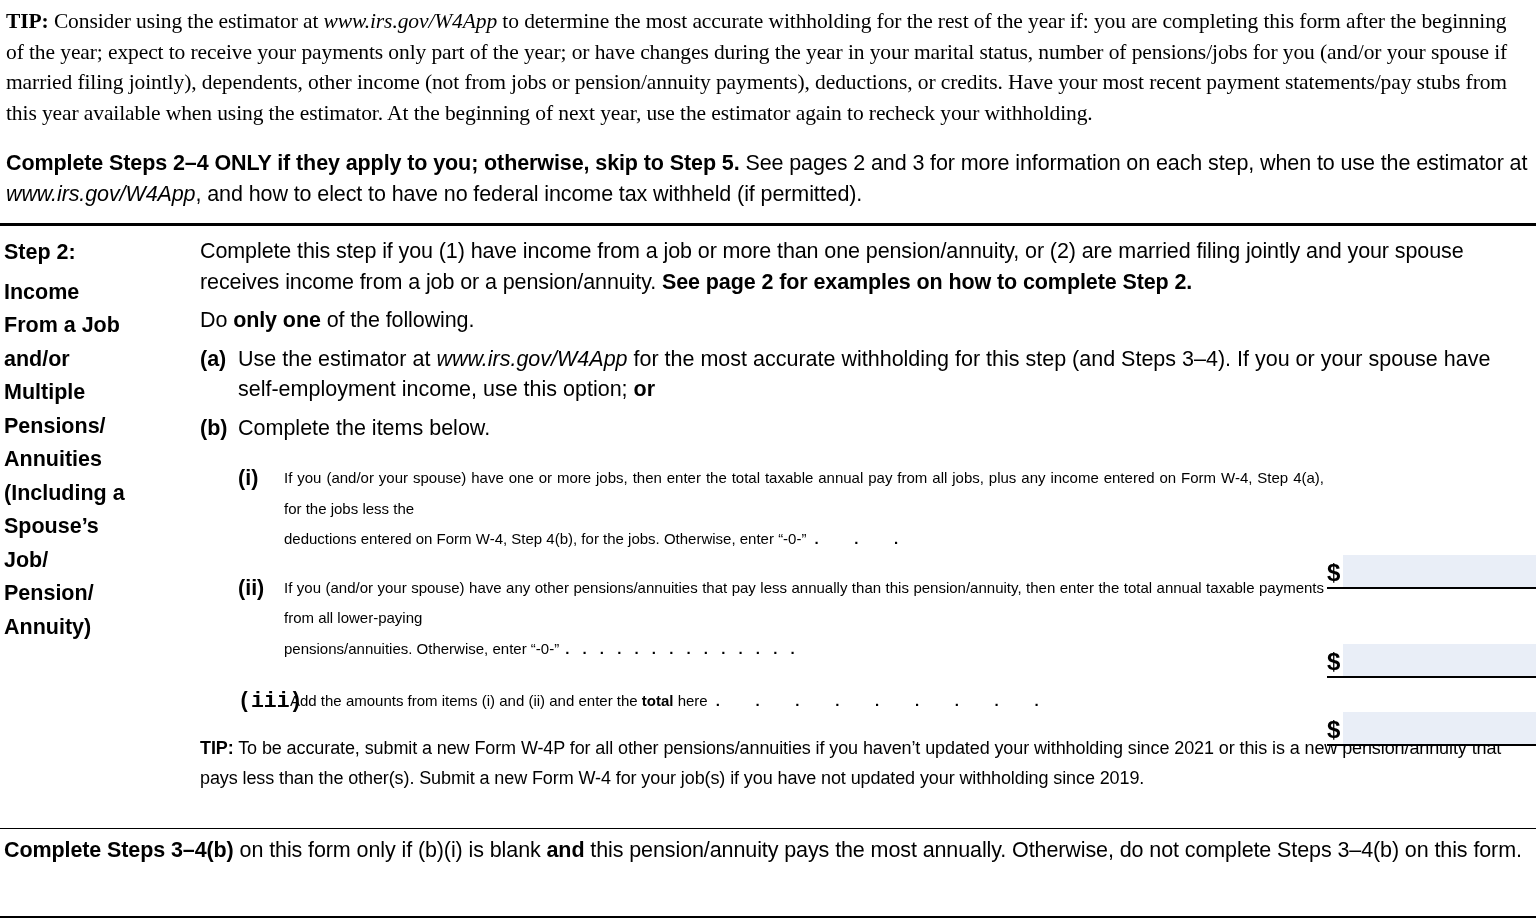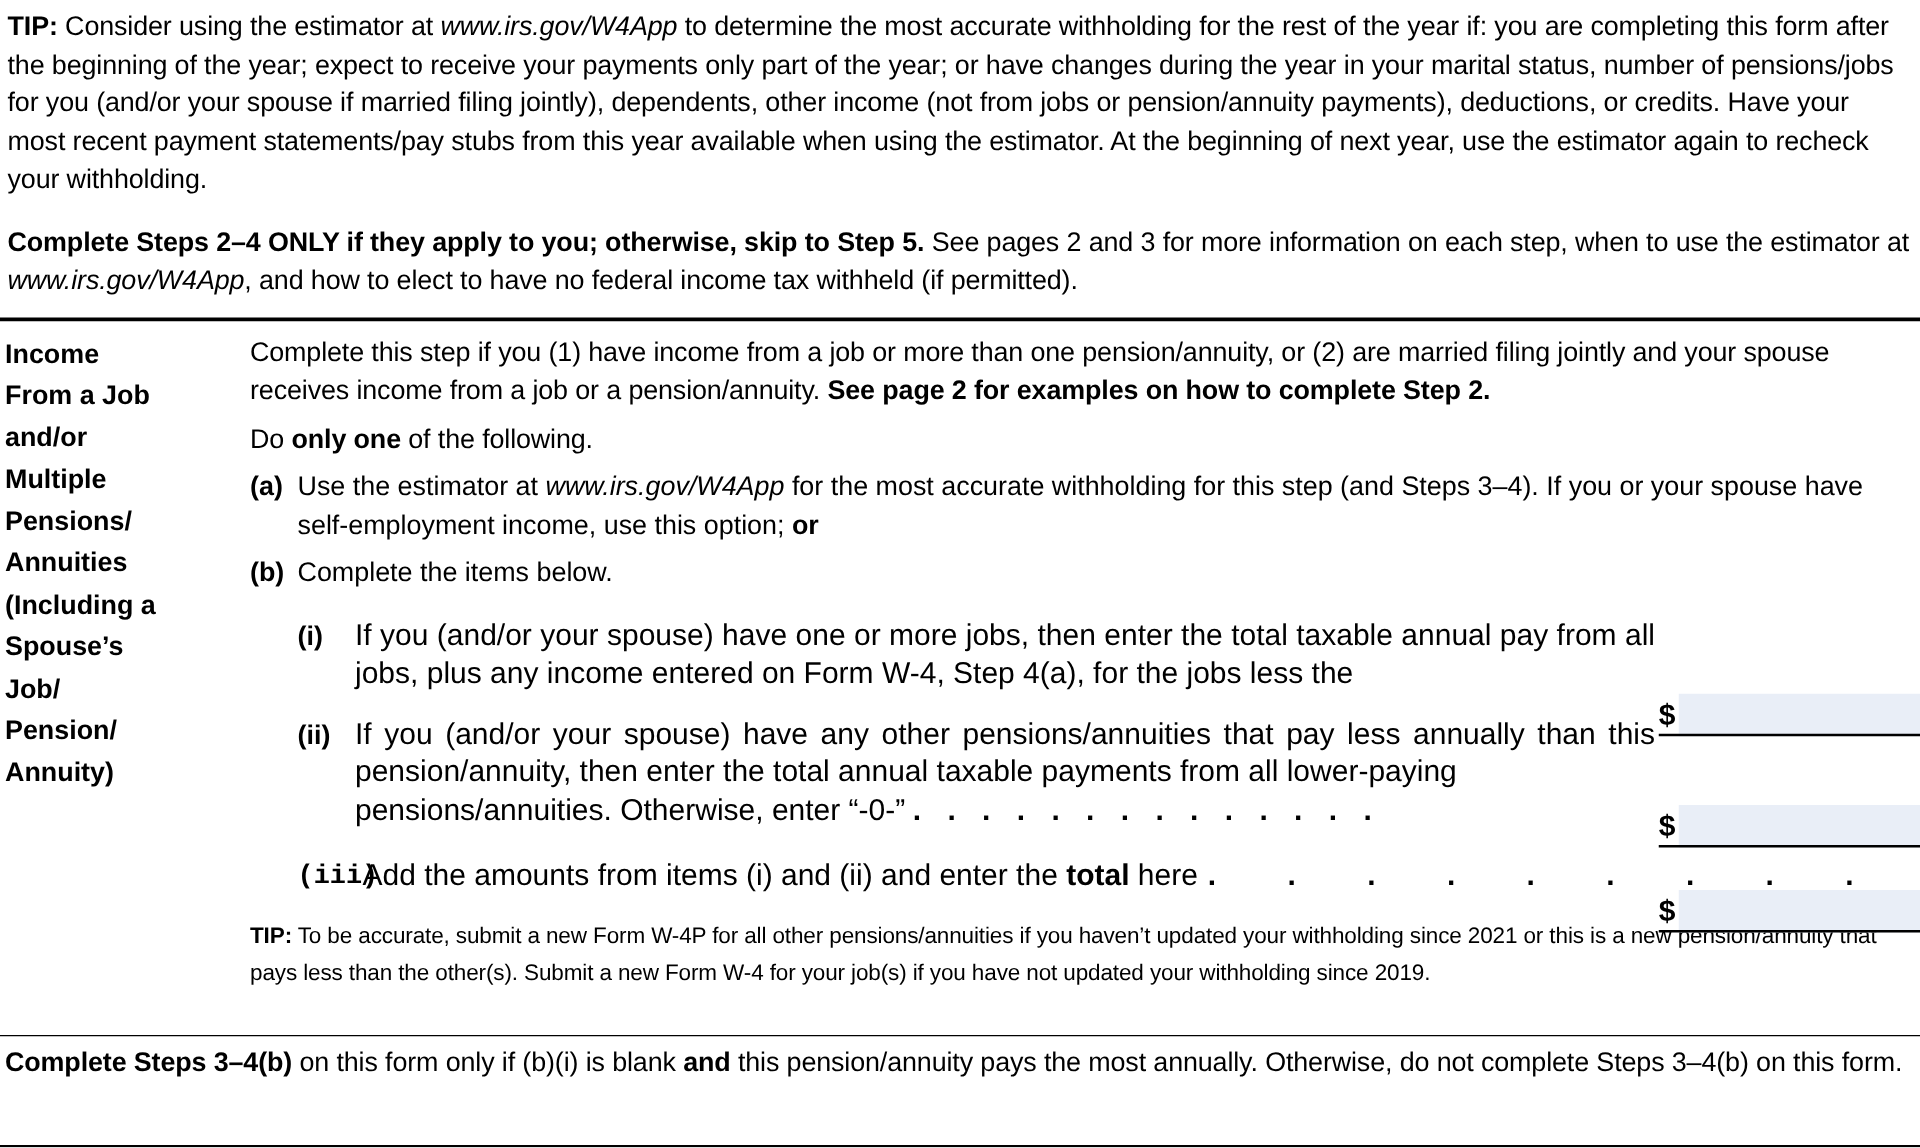--- a/index.html
+++ b/index.html
@@ -30,20 +30,21 @@
   b, .b { font-weight: bold; }
   i, .i { font-style: italic; }
 
   
   .intro-block {
     padding: 6px 8px 0 6px;
   }
   .tip-para {
     margin: 0;
     text-align: left;
+    font-family: Liberation Serif, serif;
   }
   .complete-para {
     margin: 20px 0 0 0;
   }
 
   
   .rule-thick {
     border-top: 3px solid #000;
     margin: 14px 0 0 0;
     width: 100%;
@@ -115,21 +116,21 @@
   .item-roman .marker {
     flex: 0 0 46px;
     width: 46px;
     font-weight: bold;
     font-size: 21.5px;
     line-height: 30.5px;
     text-align: left;
   }
   .item-roman .content {
     flex: 1 1 auto;
-    font-size: 24px;
+    font-size: 15px;
     line-height: 30.5px;
     text-align: justify;
     text-justify: inter-word;
     padding-right: 4px;
   }
   .item-roman .content .lastline {
     display: block;
     text-align: left;
   }
   .item-roman.single .content {
@@ -220,20 +221,21 @@
     <p class="para complete-para">
       <b>Complete Steps 2–4 ONLY if they apply to you; otherwise, skip to Step 5.</b><span> See pages 2 and 3 for more information on each step, when to use the estimator at </span><i>www.irs.gov/W4App</i><span>, and how to elect to have no federal income tax withheld (if permitted).</span>
     </p>
   </div>
 
   <div class="rule-thick"></div>
 
   <div class="step-row">
 
     <div class="step-label">
+      <span class="step-title">Step 2:</span>
       <span>Income</span><br>
       <span>From a Job</span><br>
       <span>and/or</span><br>
       <span>Multiple</span><br>
       <span>Pensions/</span><br>
       <span>Annuities</span><br>
       <span>(Including a</span><br>
       <span>Spouse’s</span><br>
       <span>Job/</span><br>
       <span>Pension/</span><br>
@@ -260,20 +262,21 @@
       <div class="item-ab">
         <div class="marker">(b)</div>
         <div class="content">Complete the items below.</div>
       </div>
 
       <div class="item-roman" style="margin-top:20px;">
         <div class="marker">(i)</div>
         <div class="content" style="max-width:1040px;">
           <span>If you (and/or your spouse) have one or more jobs, then enter the total taxable annual pay</span>
           <span>from all jobs, plus any income entered on Form W-4, Step 4(a), for the jobs less the</span>
+          <span class="lastline"><span>deductions entered on Form W-4, Step 4(b), for the jobs. Otherwise, enter “-0-”</span><span class="leader-wide">. . .</span></span>
         </div>
       </div>
 
       <div class="item-roman" style="margin-top:18px;">
         <div class="marker">(ii)</div>
         <div class="content" style="max-width:1040px;">
           <span>If you (and/or your spouse) have any other pensions/annuities that pay less annually than</span>
           <span>this pension/annuity, then enter the total annual taxable payments from all lower-paying</span>
           <span class="lastline"><span>pensions/annuities. Otherwise, enter “-0-”</span><span class="leader">. . . . . . . . . . . . . .</span></span>
         </div>

